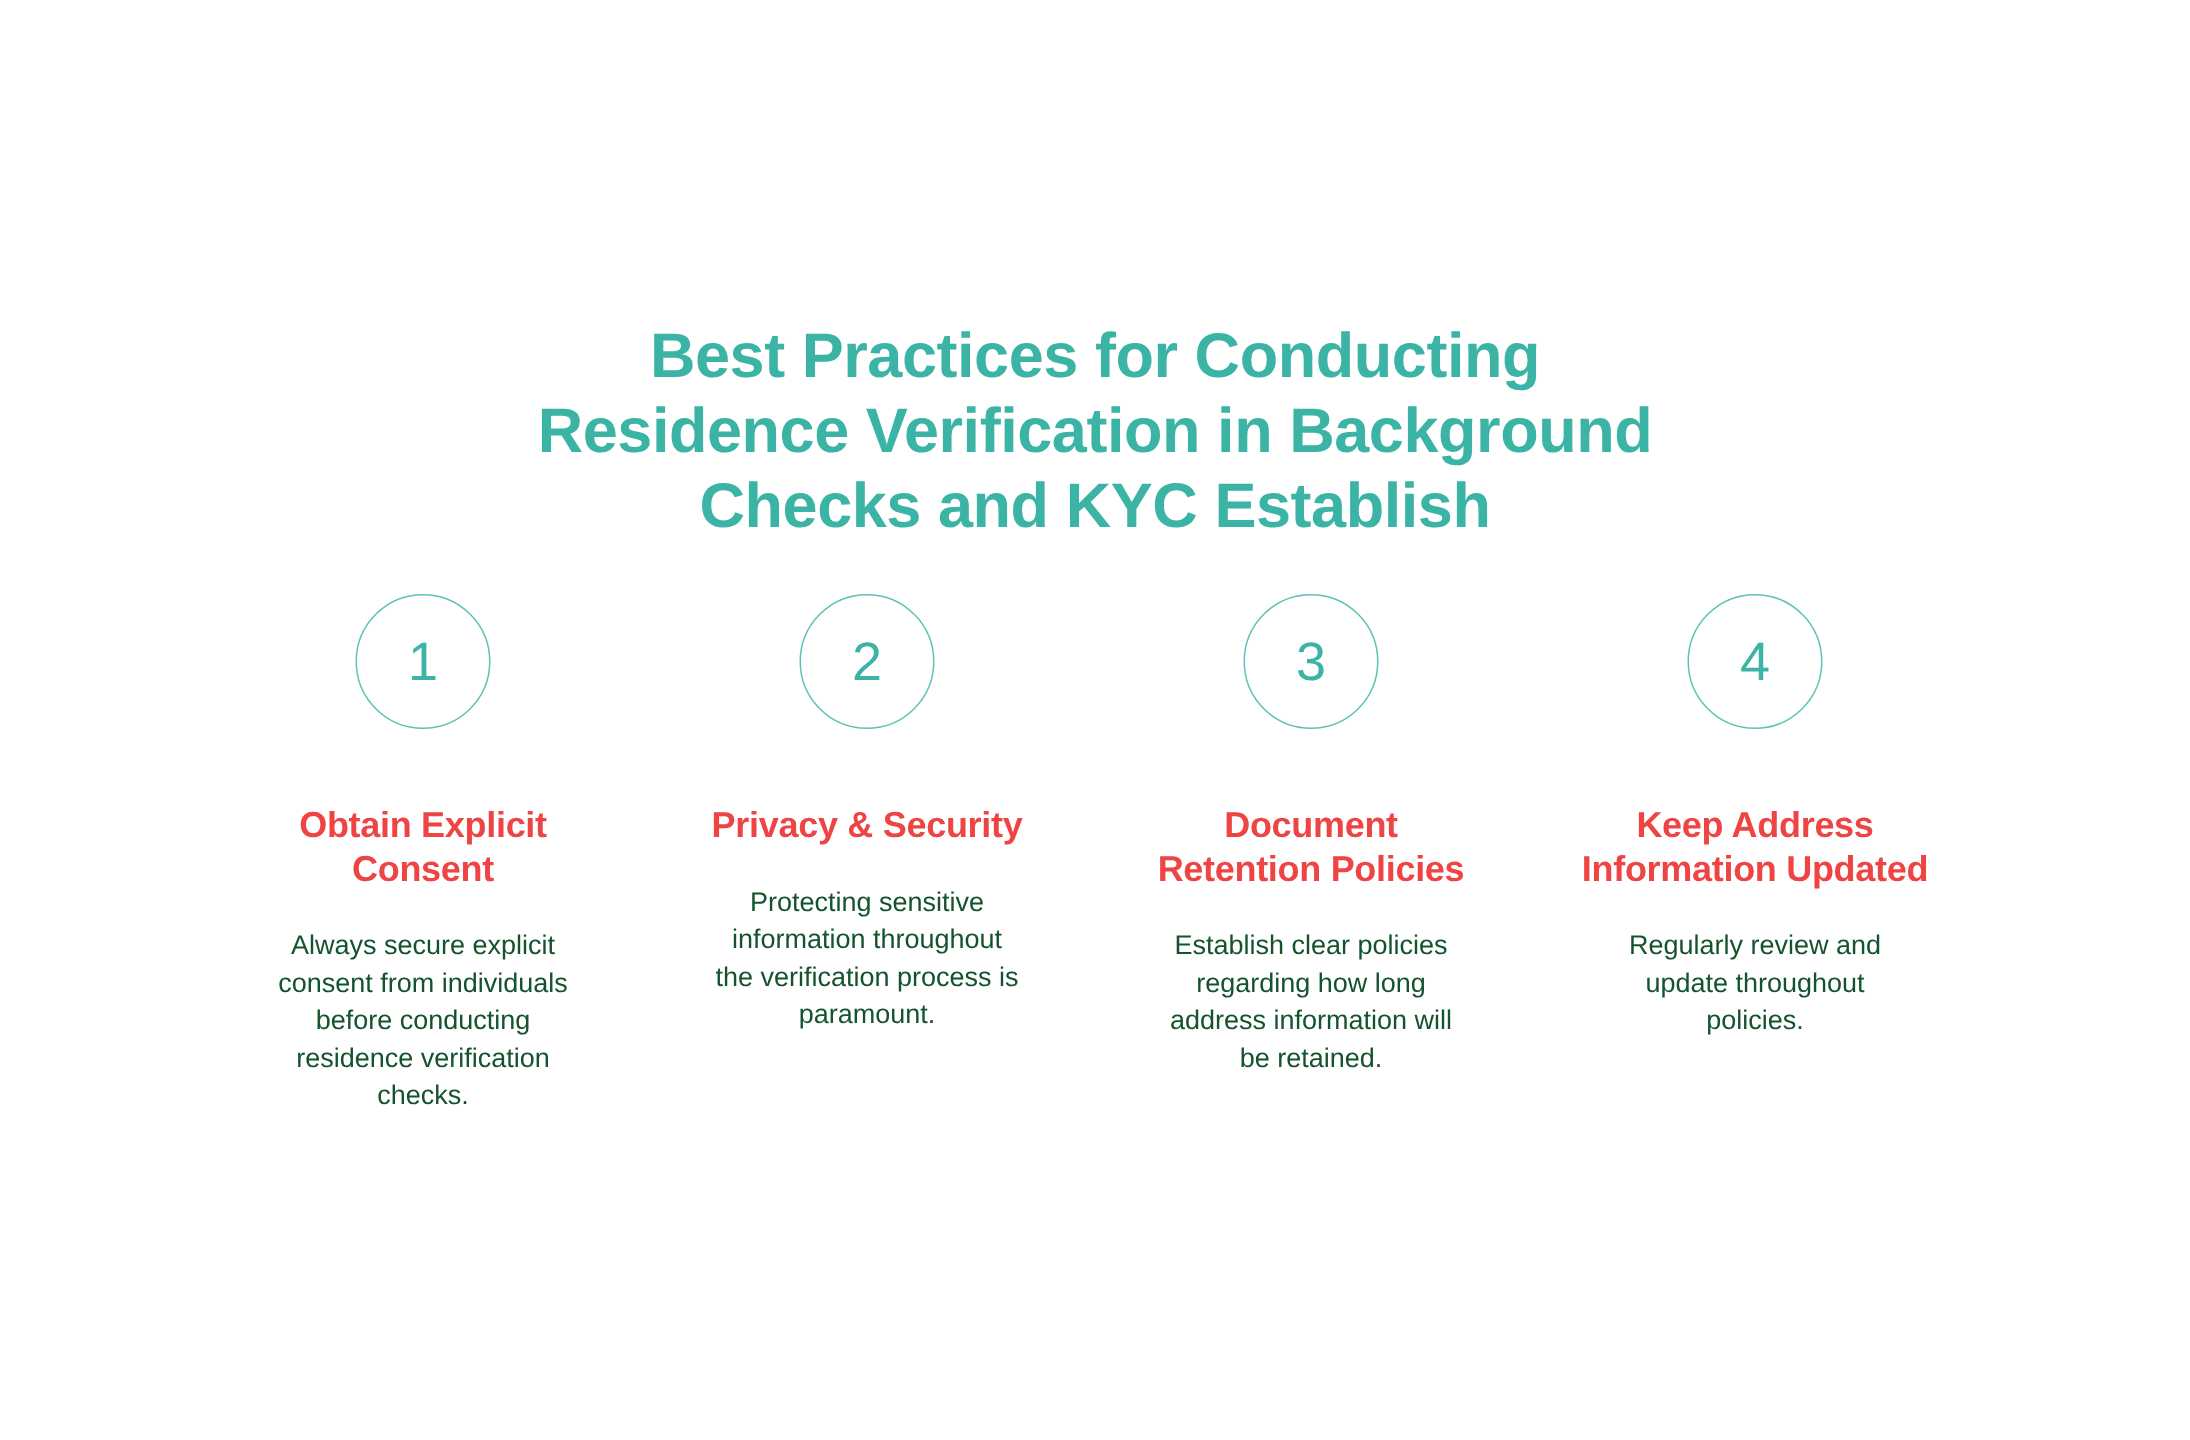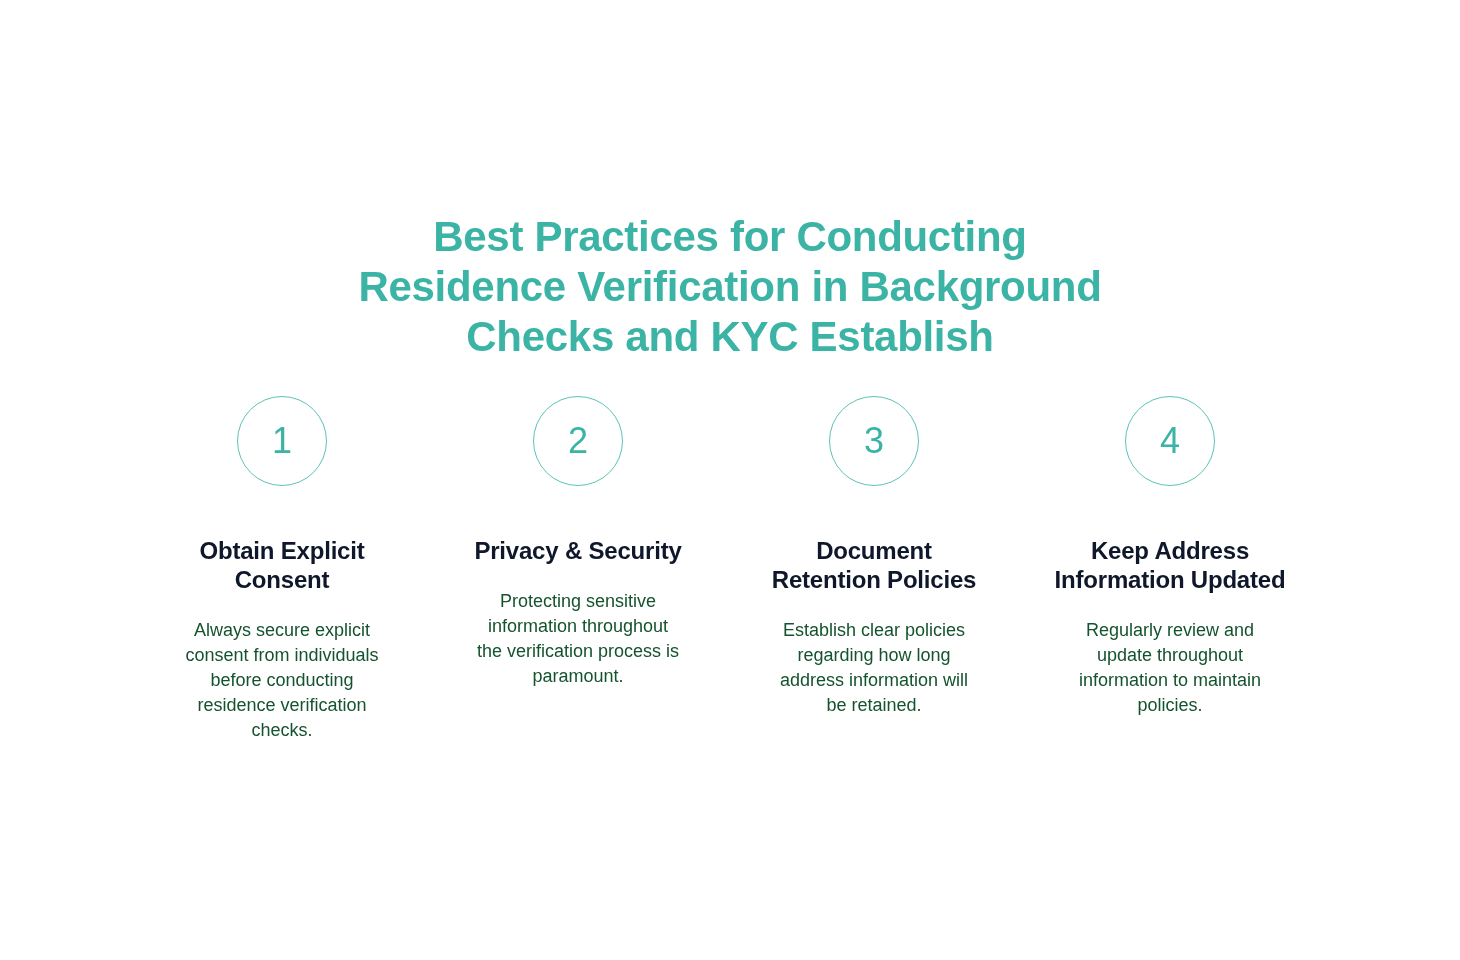--- a/index.html
+++ b/index.html
@@ -13,21 +13,21 @@
   .title div { white-space: nowrap; }
   .col {
     position: absolute; top: 396px; width: 290px; text-align: center;
   }
   .circle {
     width: 88px; height: 88px; border: 1.5px solid #5cc3b6; border-radius: 50%;
     margin: 0 auto; display: flex; align-items: center; justify-content: center;
     color: #3bb4a6; font-size: 36px; font-weight: 400; box-sizing: content-box;
   }
   .heading {
-    margin-top: 50px; color: #0f172a; font-weight: 700; font-size: 24px;
+    margin-top: 50px; color: #ef4444; font-weight: 700; font-size: 24px;
     line-height: 29px; letter-spacing: -0.2px;
   }
   .heading div { white-space: nowrap; }
   .desc {
     margin-top: 24px; color: #14532d; font-size: 18px; line-height: 25px;
   }
   .desc div { white-space: nowrap; }
 </style>
 </head>
 <body>
@@ -90,16 +90,15 @@
   <div class="circle">
     <span>4</span>
   </div>
   <div class="heading">
     <div>Keep Address</div>
     <div>Information Updated</div>
   </div>
   <div class="desc">
     <div>Regularly review and</div>
     <div>update throughout</div>
-    <div>information to maintain</div>
     <div>policies.</div>
   </div>
 </div>
 
 </body></html>

